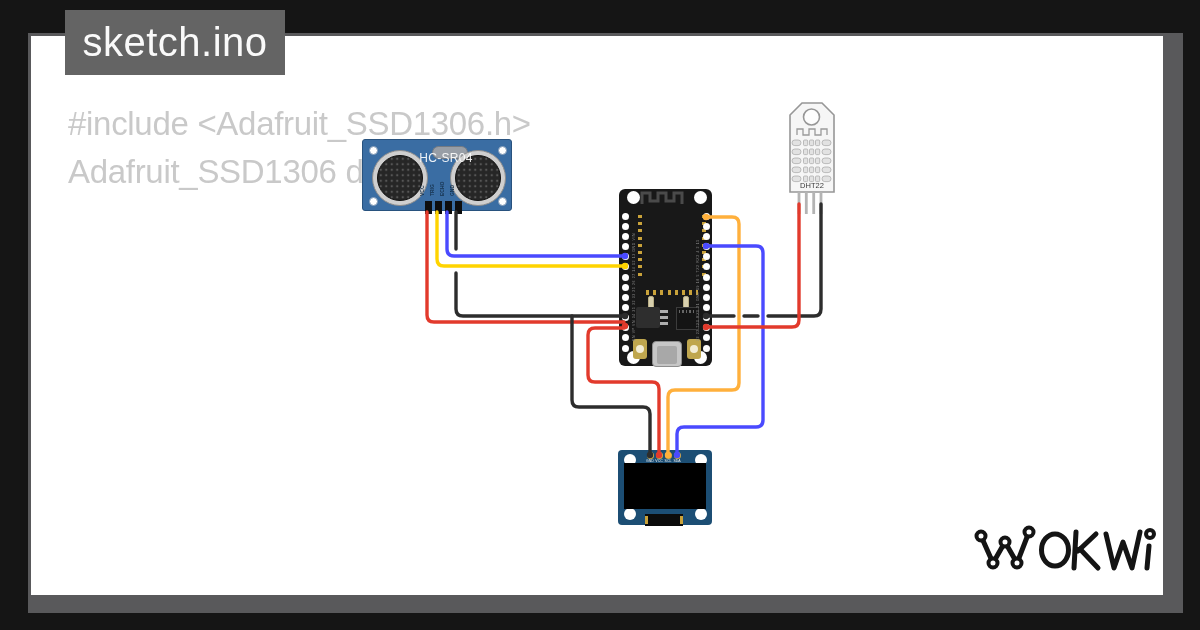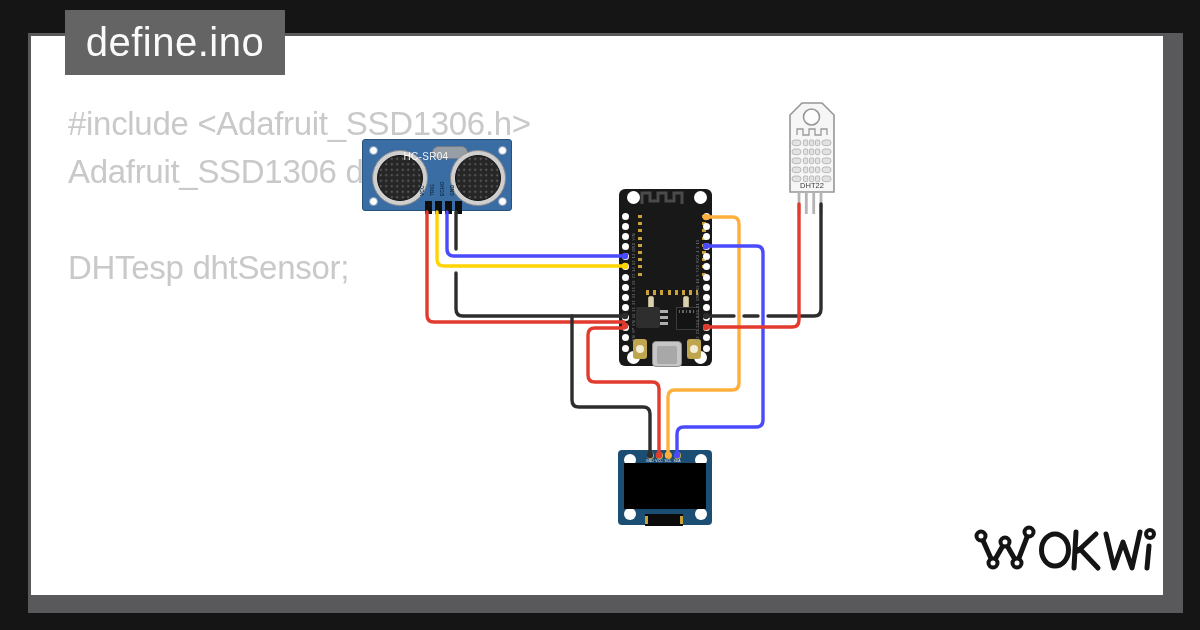--- a/index.html
+++ b/index.html
@@ -16,21 +16,21 @@
   .code-line{height:48px;line-height:48px;white-space:pre}
   
   .board{position:absolute;box-sizing:border-box;z-index:2}
   
   .hcsr04{left:362px;top:139px;width:150px;height:72px;background:#3a6da3;border:1px solid #28527e;border-radius:3px}
   .hhole{position:absolute;width:9px;height:9px;border-radius:50%;background:#fff;border:1px solid #7d97b5;box-sizing:border-box}
   .xtal{position:absolute;left:69px;top:6px;width:36px;height:13px;background:#989ea6;border-radius:6.5px;border:1px solid #747a82;box-sizing:border-box}
   .trans{position:absolute;width:56px;height:56px;border-radius:50%;background:#cfcfcf;border:1px solid #8c8c8c;box-sizing:border-box}
   .mesh{position:absolute;left:4px;top:4px;width:46px;height:46px;border-radius:50%;background-color:#262626;
         background-image:radial-gradient(#565656 1.1px,transparent 1.5px);background-size:5.5px 5.5px;border:1px solid #111;box-sizing:border-box}
-  .hclabel{position:absolute;left:32px;top:11px;width:62px;text-align:center;font-size:10px;color:rgba(255,255,255,.9);letter-spacing:.3px}
+  .hclabel{position:absolute;left:52px;top:11px;width:62px;text-align:center;font-size:12px;color:rgba(255,255,255,.9);letter-spacing:.3px}
   .hcpin{position:absolute;top:61px;width:7px;height:13px;background:#0e0e0e}
   .hclab{position:absolute;transform-origin:left bottom;transform:rotate(-90deg) scale(.55);
          font-size:9px;font-weight:600;color:#16324d;white-space:nowrap;height:11px}
   
   .esp32{left:619px;top:189px;width:93px;height:177px;background:#181818;border-radius:6px}
   .ehole{position:absolute;width:13px;height:13px;border-radius:50%;background:#fff}
   .epin{position:absolute;width:7px;height:7px;border-radius:50%;background:#fff}
   .antenna{position:absolute;left:21px;top:1px}
   .chip{position:absolute;left:24px;top:22px;width:58px;height:78px;background:#8c8c8c;border:1px solid #565656;
         border-radius:3px;box-sizing:border-box;display:flex;align-items:center;justify-content:center}
@@ -74,28 +74,27 @@
   
   .logo{position:absolute;left:972px;top:517px;z-index:4}
 </style>
 </head>
 <body>
 
 <div class="panel-shadow"></div>
 <div class="panel"></div>
 
 <div class="tab">
-  <span>define.ino</span>
+  <span>sketch.ino</span>
 </div>
 
 <div class="code">
     <div class="code-line">#include &lt;Adafruit_SSD1306.h&gt;</div>
     <div class="code-line">Adafruit_SSD1306 display(-1);</div>
     <div class="code-line"></div>
-    <div class="code-line">DHTesp dhtSensor;</div>
   </div>
 
 <div class="board hcsr04">
   <div class="hhole" style="left:6px;top:6px"></div>
   <div class="hhole" style="left:135px;top:6px"></div>
   <div class="hhole" style="left:6px;top:57px"></div>
   <div class="hhole" style="left:135px;top:57px"></div>
   <div class="xtal"></div>
   <div class="trans" style="left:9px;top:10px">
       <div class="mesh"></div>

